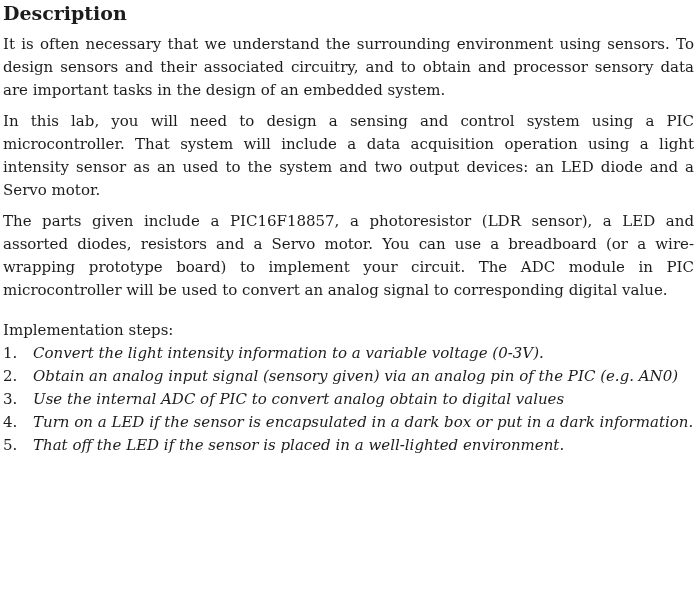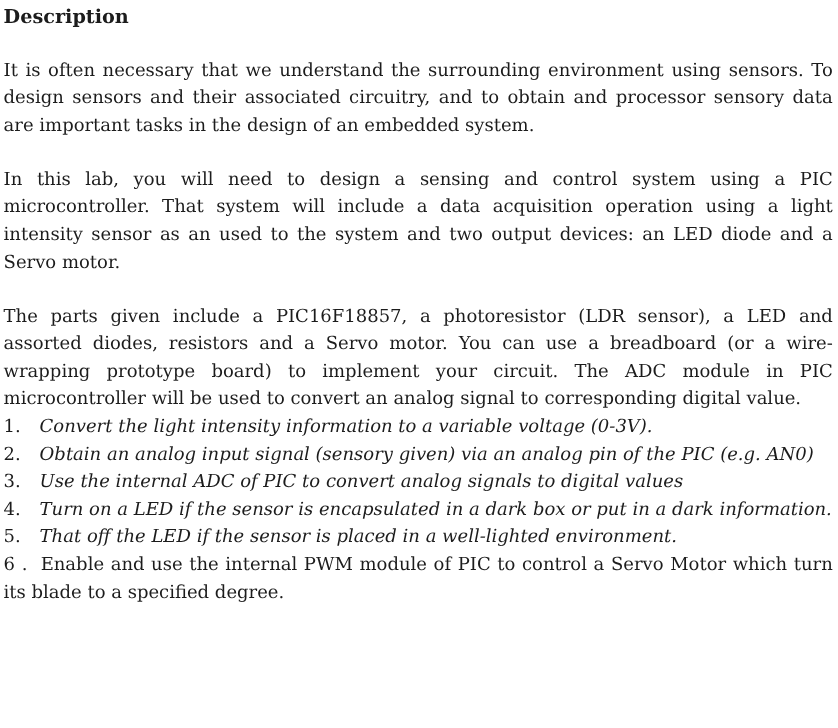--- a/index.html
+++ b/index.html
@@ -17,27 +17,27 @@
     width: 698px;
     height: 607px;
     padding: 2px 4px 0 3px;
     font-family: "DejaVu Serif", serif;
     font-size: 15px;
     line-height: 23px;
     color: #1c1c1c;
   }
   .doc-title {
     font-family: "DejaVu Serif", serif;
-    font-size: 16px;
+    font-size: 19px;
     line-height: 23px;
     font-weight: bold;
     margin: 0;
   }
   .para {
-    margin: 22px 0 0 0;
+    margin: 8px 0 0 0;
     text-align: justify;
   }
   .steps-label {
     margin: 17px 0 0 0;
     text-align: left;
   }
   .steps {
     margin: 0;
     padding: 0;
   }
@@ -65,39 +65,39 @@
 <div class="page" style="color: rgb(28, 28, 28);">
 
   <h1 class="doc-title">Description</h1>
 
   <p class="para">It is often necessary that we understand the surrounding environment using sensors. To design sensors and their associated circuitry, and to obtain and processor sensory data are important tasks in the design of an embedded system.</p>
 
   <p class="para">In this lab, you will need to design a sensing and control system using a PIC microcontroller. That system will include a data acquisition operation using a light intensity sensor as an used to the system and two output devices: an LED diode and a Servo motor.</p>
 
   <p class="para">The parts given include a PIC16F18857, a photoresistor (LDR sensor), a LED and assorted diodes, resistors and a Servo motor. You can use a breadboard (or a wire-wrapping prototype board) to implement your circuit. The ADC module in PIC microcontroller will be used to convert an analog signal to corresponding digital value.</p>
 
+  <p class="para steps-label">Implementation steps:</p>
 
   <div class="steps">
     <div class="step">
       <span class="num">1.</span>
       <span class="txt">Convert the light intensity information to a variable voltage (0-3V).</span>
     </div>
     <div class="step">
       <span class="num">2.</span>
       <span class="txt">Obtain an analog input signal (sensory given) via an analog pin of the PIC (e.g. AN0)</span>
     </div>
     <div class="step">
       <span class="num">3.</span>
-      <span class="txt">Use the internal ADC of PIC to convert analog signals to digital values</span>
+      <span class="txt">Use the internal ADC of PIC to convert analog obtain to digital values</span>
     </div>
     <div class="step">
       <span class="num">4.</span>
       <span class="txt">Turn on a LED if the sensor is encapsulated in a dark box or put in a dark information.</span>
     </div>
     <div class="step">
       <span class="num">5.</span>
       <span class="txt">That off the LED if the sensor is placed in a well-lighted environment.</span>
     </div>
   </div>
 
-  <p class="step6">6 .&nbsp; Enable and use the internal PWM module of PIC to control a Servo Motor which turn its blade to a specified degree.</p>
 
 </div>
 
 </body></html>

